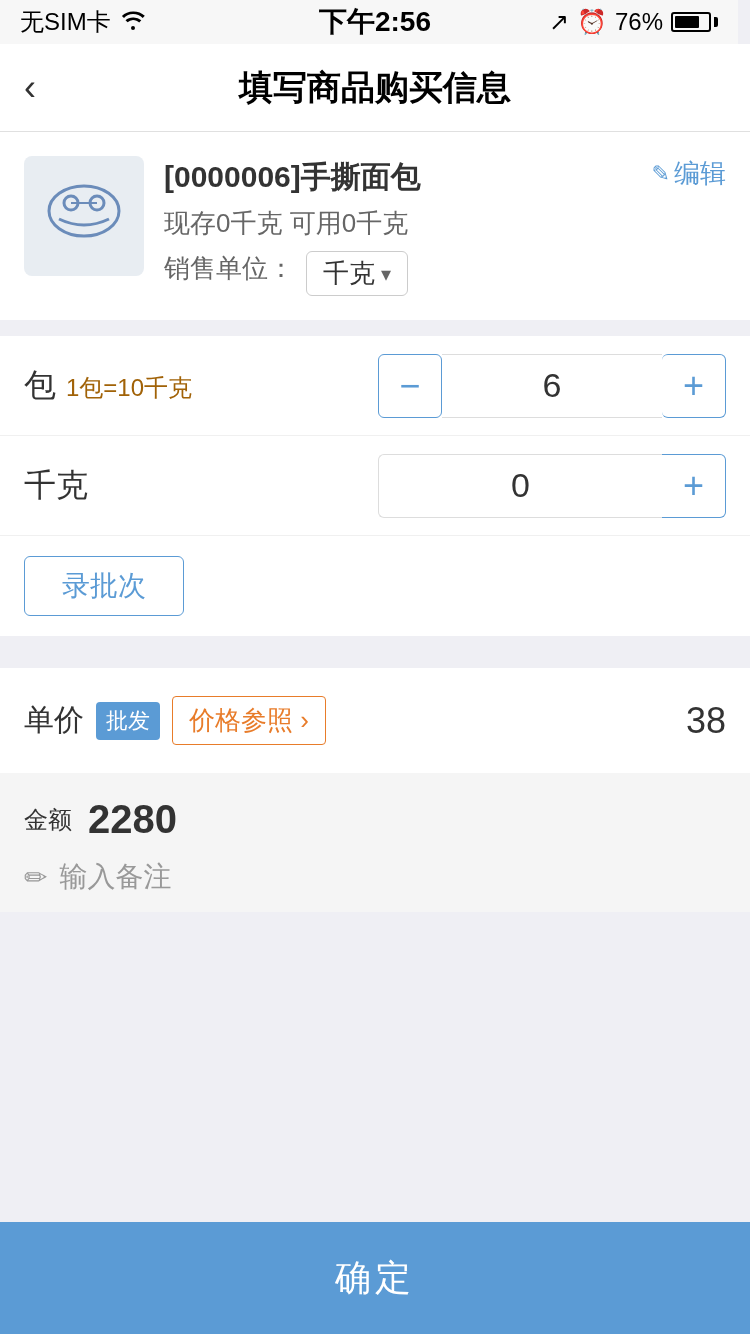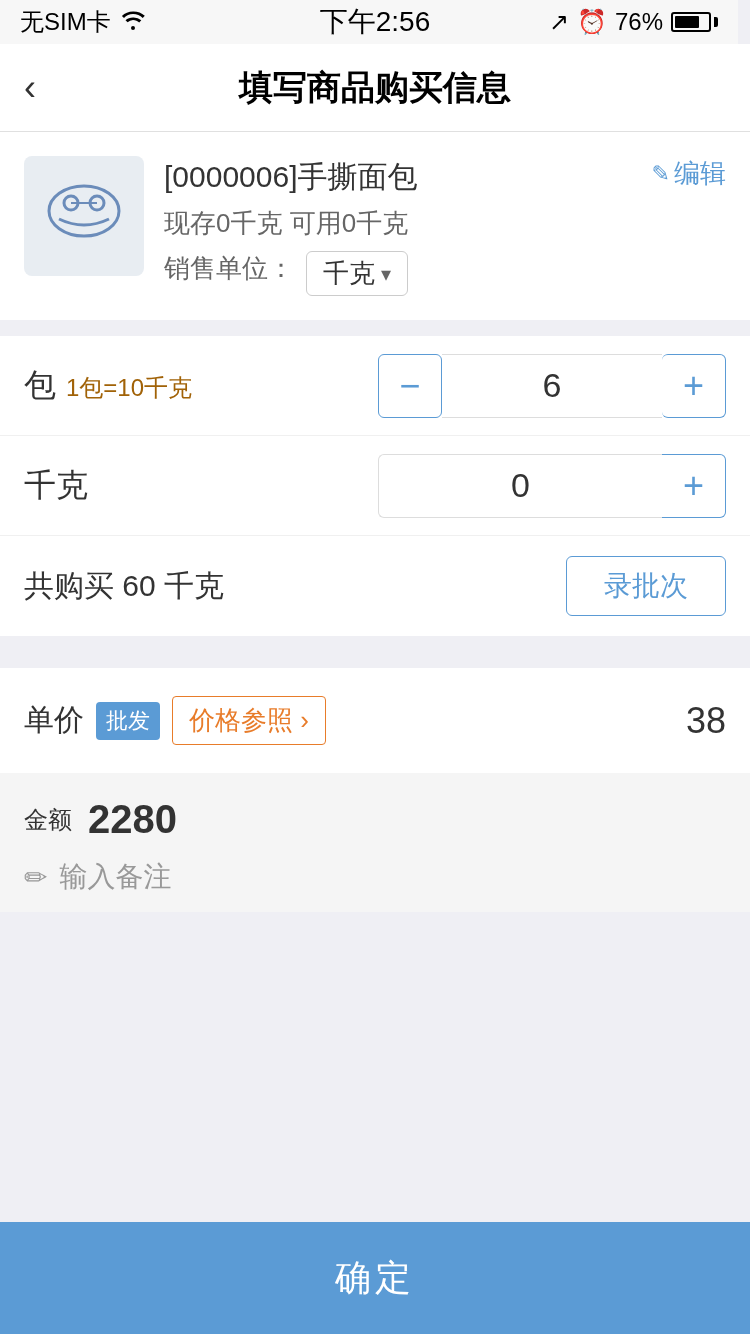--- a/index.html
+++ b/index.html
@@ -27,21 +27,21 @@
       color: #000;
     }
     .status-bar-left {
       display: flex;
       align-items: center;
       gap: 8px;
       font-size: 24px;
     }
     .status-bar-center {
       font-size: 28px;
-      font-weight: 400;
+      font-weight: 700;
       position: absolute;
       left: 50%;
       transform: translateX(-50%);
     }
     .status-bar-right {
       display: flex;
       align-items: center;
       gap: 8px;
       font-size: 24px;
     }
@@ -96,21 +96,21 @@
     .product-info {
       flex: 1;
     }
     .product-name-row {
       display: flex;
       justify-content: space-between;
       align-items: flex-start;
     }
     .product-name {
       font-size: 30px;
-      font-weight: 400;
+      font-weight: 700;
       color: #333;
       line-height: 1.4;
     }
     .edit-link {
       font-size: 26px;
       color: #5b9bd5;
       display: flex;
       align-items: center;
       gap: 4px;
       white-space: nowrap;
@@ -463,21 +463,20 @@
       <span class="input-label-main">千克</span>
     </div>
     <div class="input-controls">
       <input class="qty-input-no-minus" type="text" value="0" style="border-radius: 6px 0px 0px 6px; border-left: 1px solid rgb(221, 221, 221);">
       <button class="qty-btn" style="border-left:none; border-radius:0 6px 6px 0;">+</button>
     </div>
   </div>
 </div>
 
 <div class="summary-section">
-  <span class="summary-text">共购买 60 千克</span>
   <button class="batch-btn">录批次</button>
 </div>
 
 <div class="divider"></div>
 
 <div class="price-section">
   <div class="price-row">
     <span class="price-label">单价</span>
     <span class="price-tag">批发</span>
     <button class="price-ref-btn">价格参照 ›</button>

